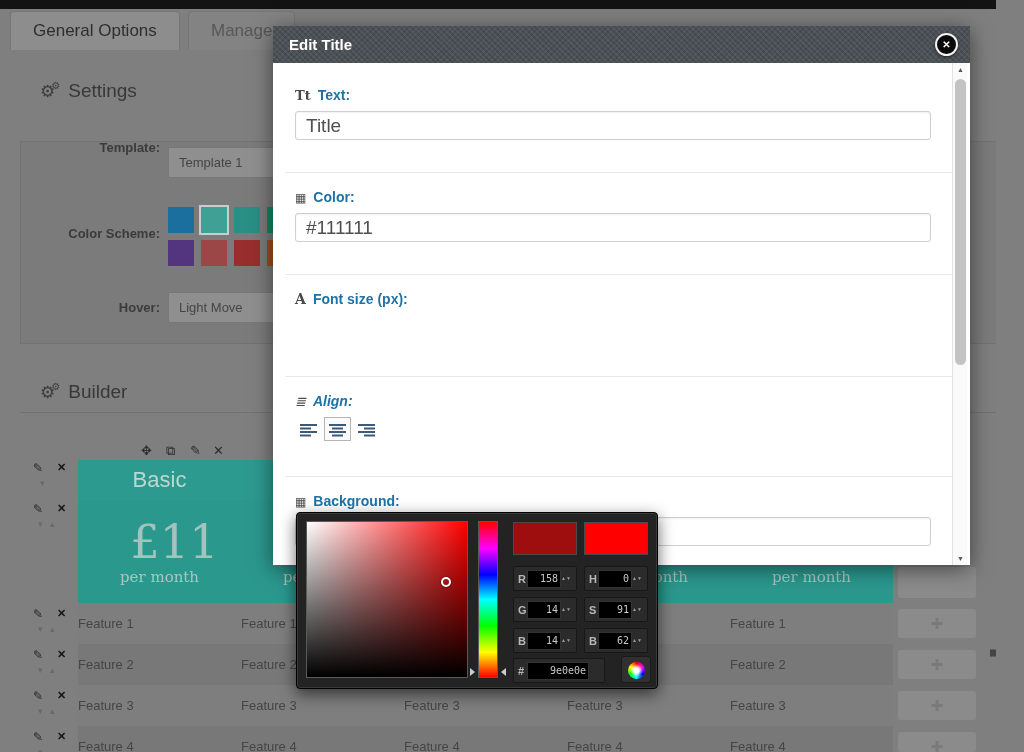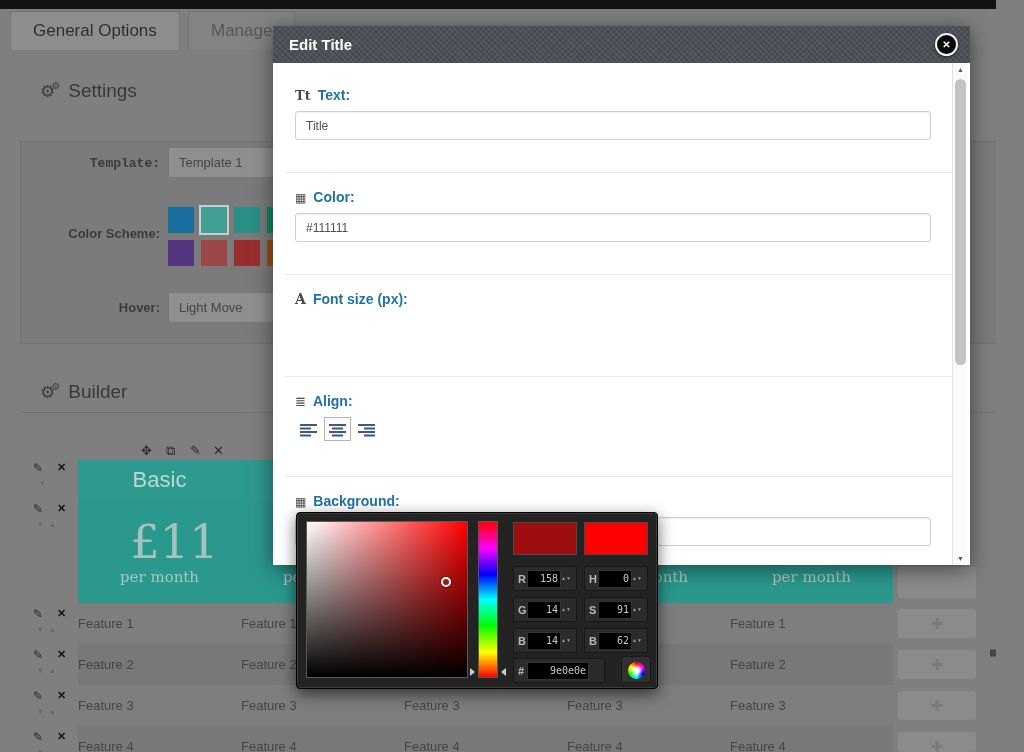--- a/index.html
+++ b/index.html
@@ -45,21 +45,21 @@
       background-image:repeating-linear-gradient(45deg, rgba(255,255,255,.06) 0 2px, transparent 2px 4px),
                        repeating-linear-gradient(135deg, rgba(0,0,0,.10) 0 2px, transparent 2px 4px);
       color:#ffffff; font-size:15px; font-weight:bold; line-height:37px; padding-left:16px; }
   #modal-close { right:12px; top:7px; width:23px; height:23px; border-radius:50%;
       background:#0a0a0a; border:2px solid #f2f2f2; color:#ffffff; font-size:10px; font-weight:bold;
       text-align:center; line-height:19px; box-shadow:0 1px 3px rgba(0,0,0,.6); cursor:pointer; }
   .fld-label { left:22px; height:17px; font-size:14px; font-weight:bold; color:#1f72a4; }
   .fld-ic { color:#4a4a4a; font-weight:normal; margin-right:7px; }
   .ic-serif { font-family:"DejaVu Serif", serif; font-weight:bold; font-size:13px; }
   .fld-input { left:22px; width:636px; height:29px; border:1px solid #cfcfcf; border-radius:3px;
-      font-family:"Liberation Sans", sans-serif; font-size:12px; color:#4f4f4f; padding:0 10px;
+      font-family:"Liberation Sans", sans-serif; font-size:19px; color:#4f4f4f; padding:0 10px;
       box-shadow:inset 0 1px 2px rgba(0,0,0,.06); background:#ffffff; }
   .divider { left:12px; width:668px; height:1px; background:#e9e9e9; }
   .align-btn { display:inline-block; width:27px; height:24px; border:1px solid transparent;
       vertical-align:top; margin-right:2px; text-align:center; padding-top:5px; cursor:pointer; }
   .align-btn.active { border-color:#b5b5b5; background:#fbfbfb; }
   #scrollbar { left:679px; top:37px; width:15px; height:502px; background:#fafafa; border-left:1px solid #e2e2e2; }
   .sb-arrow { left:0; width:15px; height:13px; font-size:7px; color:#5a5a5a; text-align:center; line-height:13px; }
   #sb-thumb { left:2px; top:16px; width:11px; height:286px; background:#c3c3c3; border-radius:6px; }
 
   
@@ -98,21 +98,21 @@
 
   <div id="tab-general" class="abs tab">General Options</div>
   <div id="tab-manage" class="abs tab">Manage</div>
 
   <div class="abs sec-head" style="left:40px; top:80px;">
     <span class="gear"><span>⚙</span><small>⚙</small></span><span>Settings</span>
   </div>
 
   <div id="settings-panel" class="abs"></div>
 
-  <div class="abs form-label" style="left:20px; top:156px;font-family:Liberation Mono, monospace;">Template:</div>
+  <div class="abs form-label" style="left:20px; top:140px;">Template:</div>
   <div class="abs selectbox" style="left:168px; top:147px;">Template 1</div>
 
   <div class="abs form-label" style="left:20px; top:226px;">Color Scheme:</div>
   <div class="abs" style="left:168px; top:207px; width:140px;">
     <div class="sw" style="position: absolute; left: 0px; top: 0px; background: rgb(27, 111, 159);"></div>
     <div class="sw sel" style="position: absolute; left: 33px; top: 0px; background: rgb(64, 160, 150);"></div>
     <div class="sw" style="position: absolute; left: 66px; top: 0px; background: rgb(42, 143, 134);"></div>
     <div class="sw" style="position: absolute; left: 99px; top: 0px; background: rgb(18, 136, 95);"></div>
     <div class="sw" style="position: absolute; left: 0px; top: 33px; background: rgb(83, 53, 127);"></div>
     <div class="sw" style="position: absolute; left: 33px; top: 33px; background: rgb(156, 71, 71);"></div>
@@ -233,21 +233,21 @@
       <span class="fld-ic" style="font-size:12px;">▦</span><span>Color:</span>
     </div>
     <input class="abs fld-input" style="top: 187px;" value="#111111">
     <div class="abs divider" style="top:248px;"></div>
 
     <div class="abs fld-label" style="top:265px;">
       <span class="fld-ic ic-serif" style="font-size:14px;">A</span><span>Font size (px):</span>
     </div>
     <div class="abs divider" style="top:350px;"></div>
 
-    <div class="abs fld-label" style="top:367px;">
+    <div class="abs fld-label" style="top:367px;font-style:italic;">
       <span class="fld-ic" style="font-size:13px;">≣</span><span>Align:</span>
     </div>
     <div class="abs" style="left:22px; top:391px;">
       <span class="align-btn">
         <svg width="17" height="13">
             <g fill="#3d5a78">
           <rect x="0" y="0" width="17" height="2"></rect>
               <rect x="0" y="3.5" width="11" height="2"></rect>
           <rect x="0" y="7" width="17" height="2"></rect>
               <rect x="0" y="10.5" width="11" height="2"></rect>

